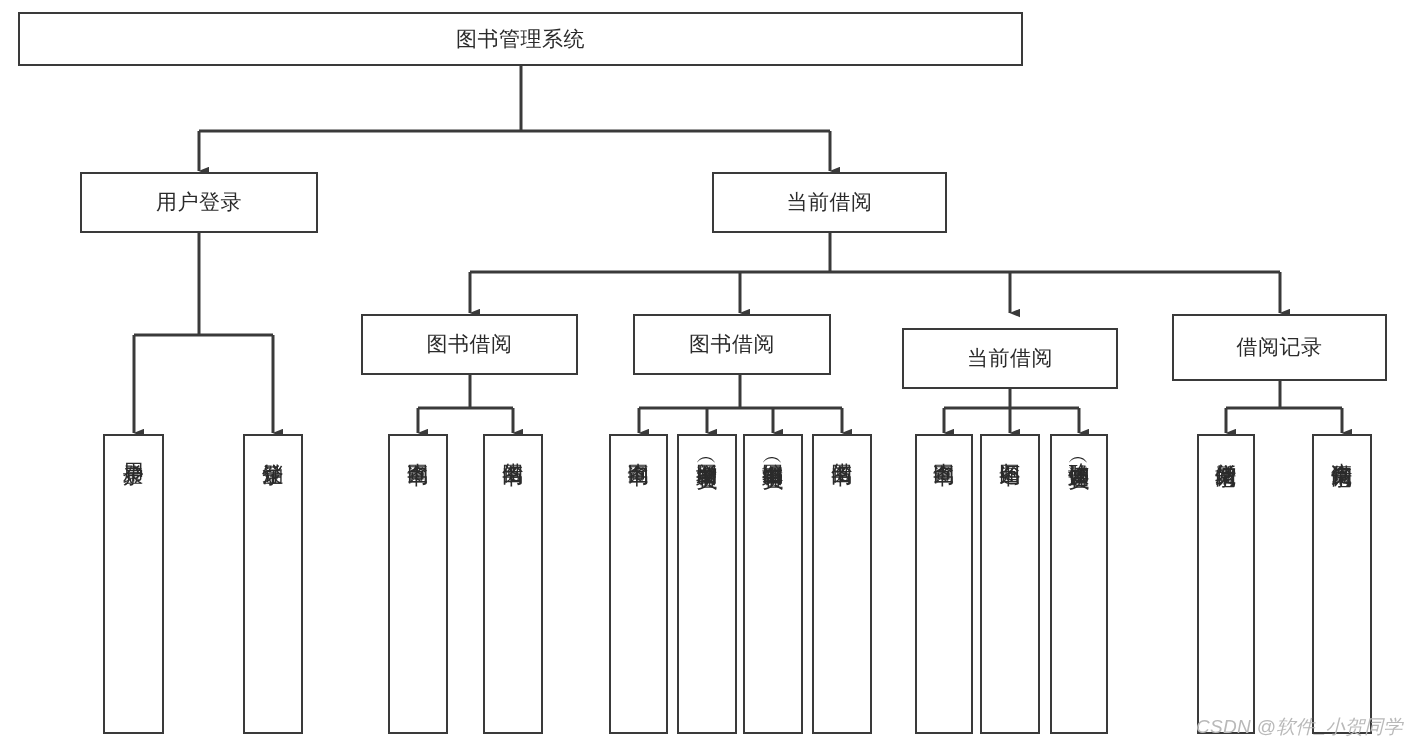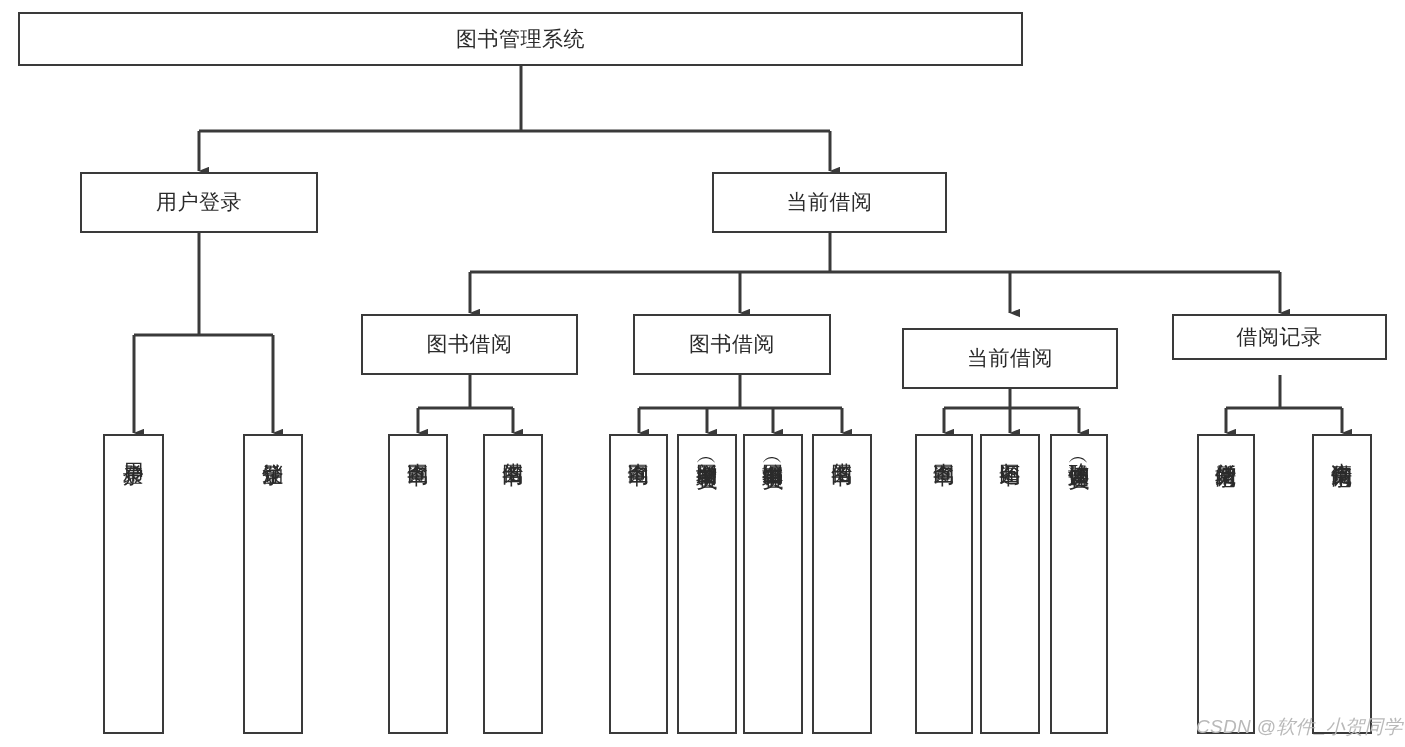--- a/index.html
+++ b/index.html
@@ -131,21 +131,21 @@
       </div>
       <div class="node horiz" style="left: 361px; top: 314px; width: 217px; height: 61px; border-color: rgb(58, 58, 58);">
         <span class="node-label" style="color: rgb(43, 43, 43);">图书借阅</span>
       </div>
       <div class="node horiz" style="left: 633px; top: 314px; width: 198px; height: 61px; border-color: rgb(58, 58, 58);">
         <span class="node-label" style="color: rgb(43, 43, 43);">图书借阅</span>
       </div>
       <div class="node horiz" style="left: 902px; top: 328px; width: 216px; height: 61px; border-color: rgb(58, 58, 58);">
         <span class="node-label" style="color: rgb(43, 43, 43);">当前借阅</span>
       </div>
-      <div class="node horiz" style="left: 1172px; top: 314px; width: 215px; height: 46px; border-color: rgb(58, 58, 58);">
+      <div class="node horiz" style="left: 1172px; top: 314px; width: 215px; height: 67px; border-color: rgb(58, 58, 58);">
         <span class="node-label" style="color: rgb(43, 43, 43);">借阅记录</span>
       </div>
       <div class="node vert" style="left: 103px; top: 434px; width: 61px; height: 300px; border-color: rgb(58, 58, 58);">
         <span class="node-label" style="color: rgb(43, 43, 43);">用户登录</span>
       </div>
       <div class="node vert" style="left: 243px; top: 434px; width: 60px; height: 300px; border-color: rgb(58, 58, 58);">
         <span class="node-label" style="color: rgb(43, 43, 43);">注销登录</span>
       </div>
       <div class="node vert" style="left: 388px; top: 434px; width: 60px; height: 300px; border-color: rgb(58, 58, 58);">
         <span class="node-label" style="color: rgb(43, 43, 43);">查询图书</span>

